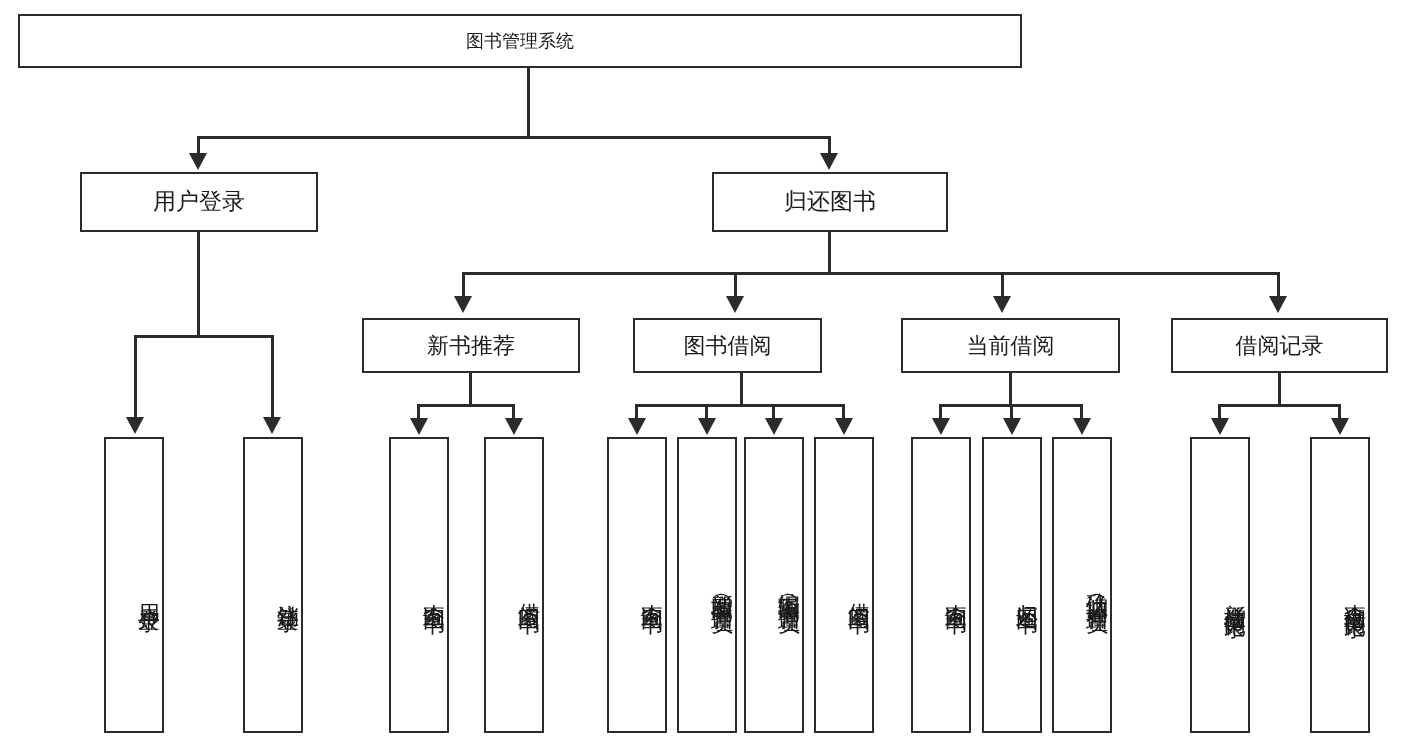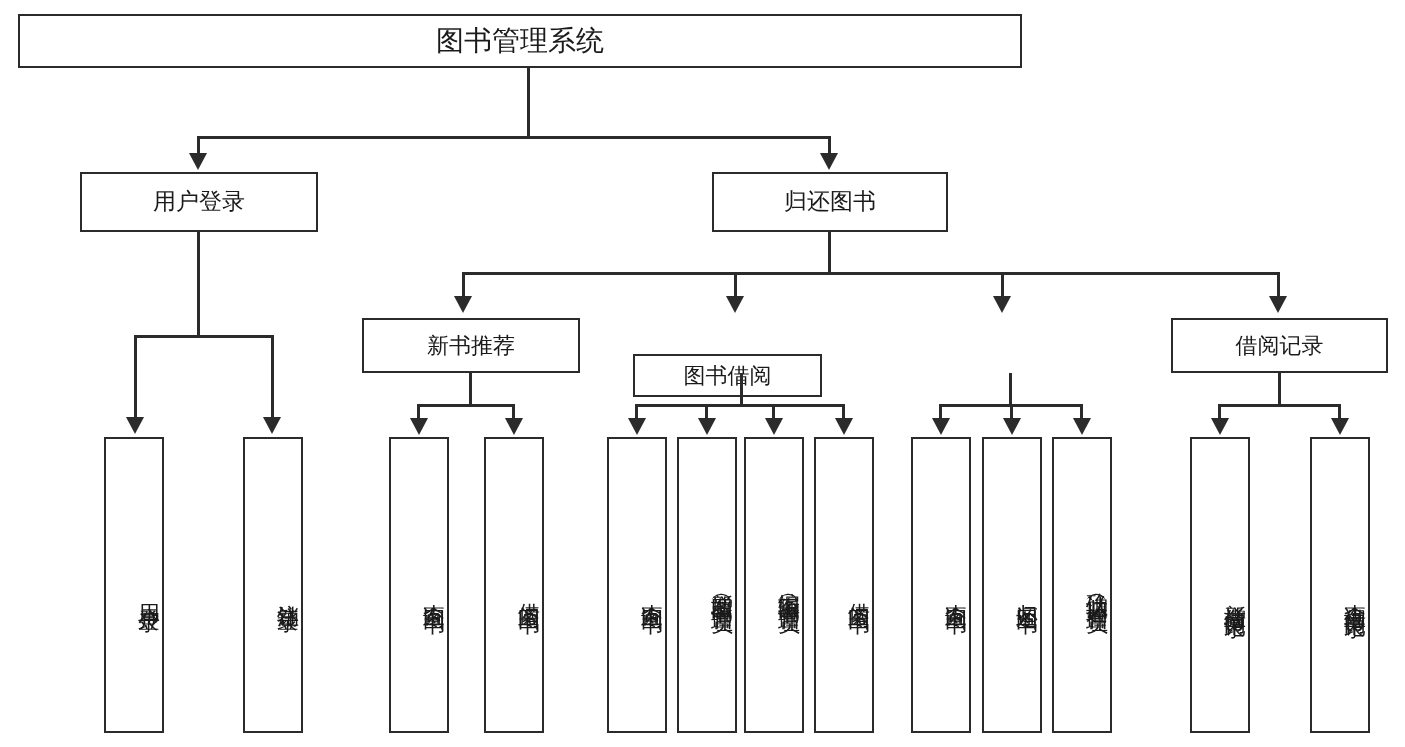--- a/index.html
+++ b/index.html
@@ -26,21 +26,21 @@
     border: 2.5px solid #2b2b2b;
     background: #ffffff;
     display: flex;
     align-items: center;
     justify-content: center;
     color: #1a1a1a;
     line-height: 1.18;
     text-align: center;
   }
   .node.root {
-    font-size: 28px;
+    font-size: 18px;
   }
   .node.level2 {
     font-size: 23px;
   }
   .node.level3 {
     font-size: 22px;
   }
   .node.leaf {
     font-size: 22px;
     writing-mode: vertical-rl;
@@ -116,22 +116,25 @@
   <div class="line vline" style="left:734px; top:272px; width:3px; height:26px;"></div>
   <div class="arrow" style="left:726px; top:296px;"></div>
   <div class="line vline" style="left:1001px; top:272px; width:3px; height:26px;"></div>
   <div class="arrow" style="left:993px; top:296px;"></div>
   <div class="line vline" style="left:1277px; top:272px; width:3px; height:26px;"></div>
   <div class="arrow" style="left:1269px; top:296px;"></div>
 
   <div class="node level3" style="left:362px; top:318px; width:218px; height:55px;">
     <span>新书推荐</span>
   </div>
-  <div class="node level3" style="left:633px; top:318px; width:189px; height:43px;margin-top:36px;">
+  <div class="node level3" style="left:633px; top:318px; width:189px; height:55px;">
     <span>图书借阅</span>
+  </div>
+  <div class="node level3" style="left:901px; top:318px; width:219px; height:55px;">
+    <span>当前借阅</span>
   </div>
   <div class="node level3" style="left:1171px; top:318px; width:217px; height:55px;">
     <span>借阅记录</span>
   </div>
 
   <div class="line vline" style="left:469px; top:373px; width:3px; height:33px;"></div>
   <div class="line hline" style="left:417px; top:404px; width:98px; height:3px;"></div>
   <div class="line vline" style="left:417px; top:404px; width:3px; height:16px;"></div>
   <div class="arrow" style="left:410px; top:418px;"></div>
   <div class="line vline" style="left:512px; top:404px; width:3px; height:16px;"></div>

